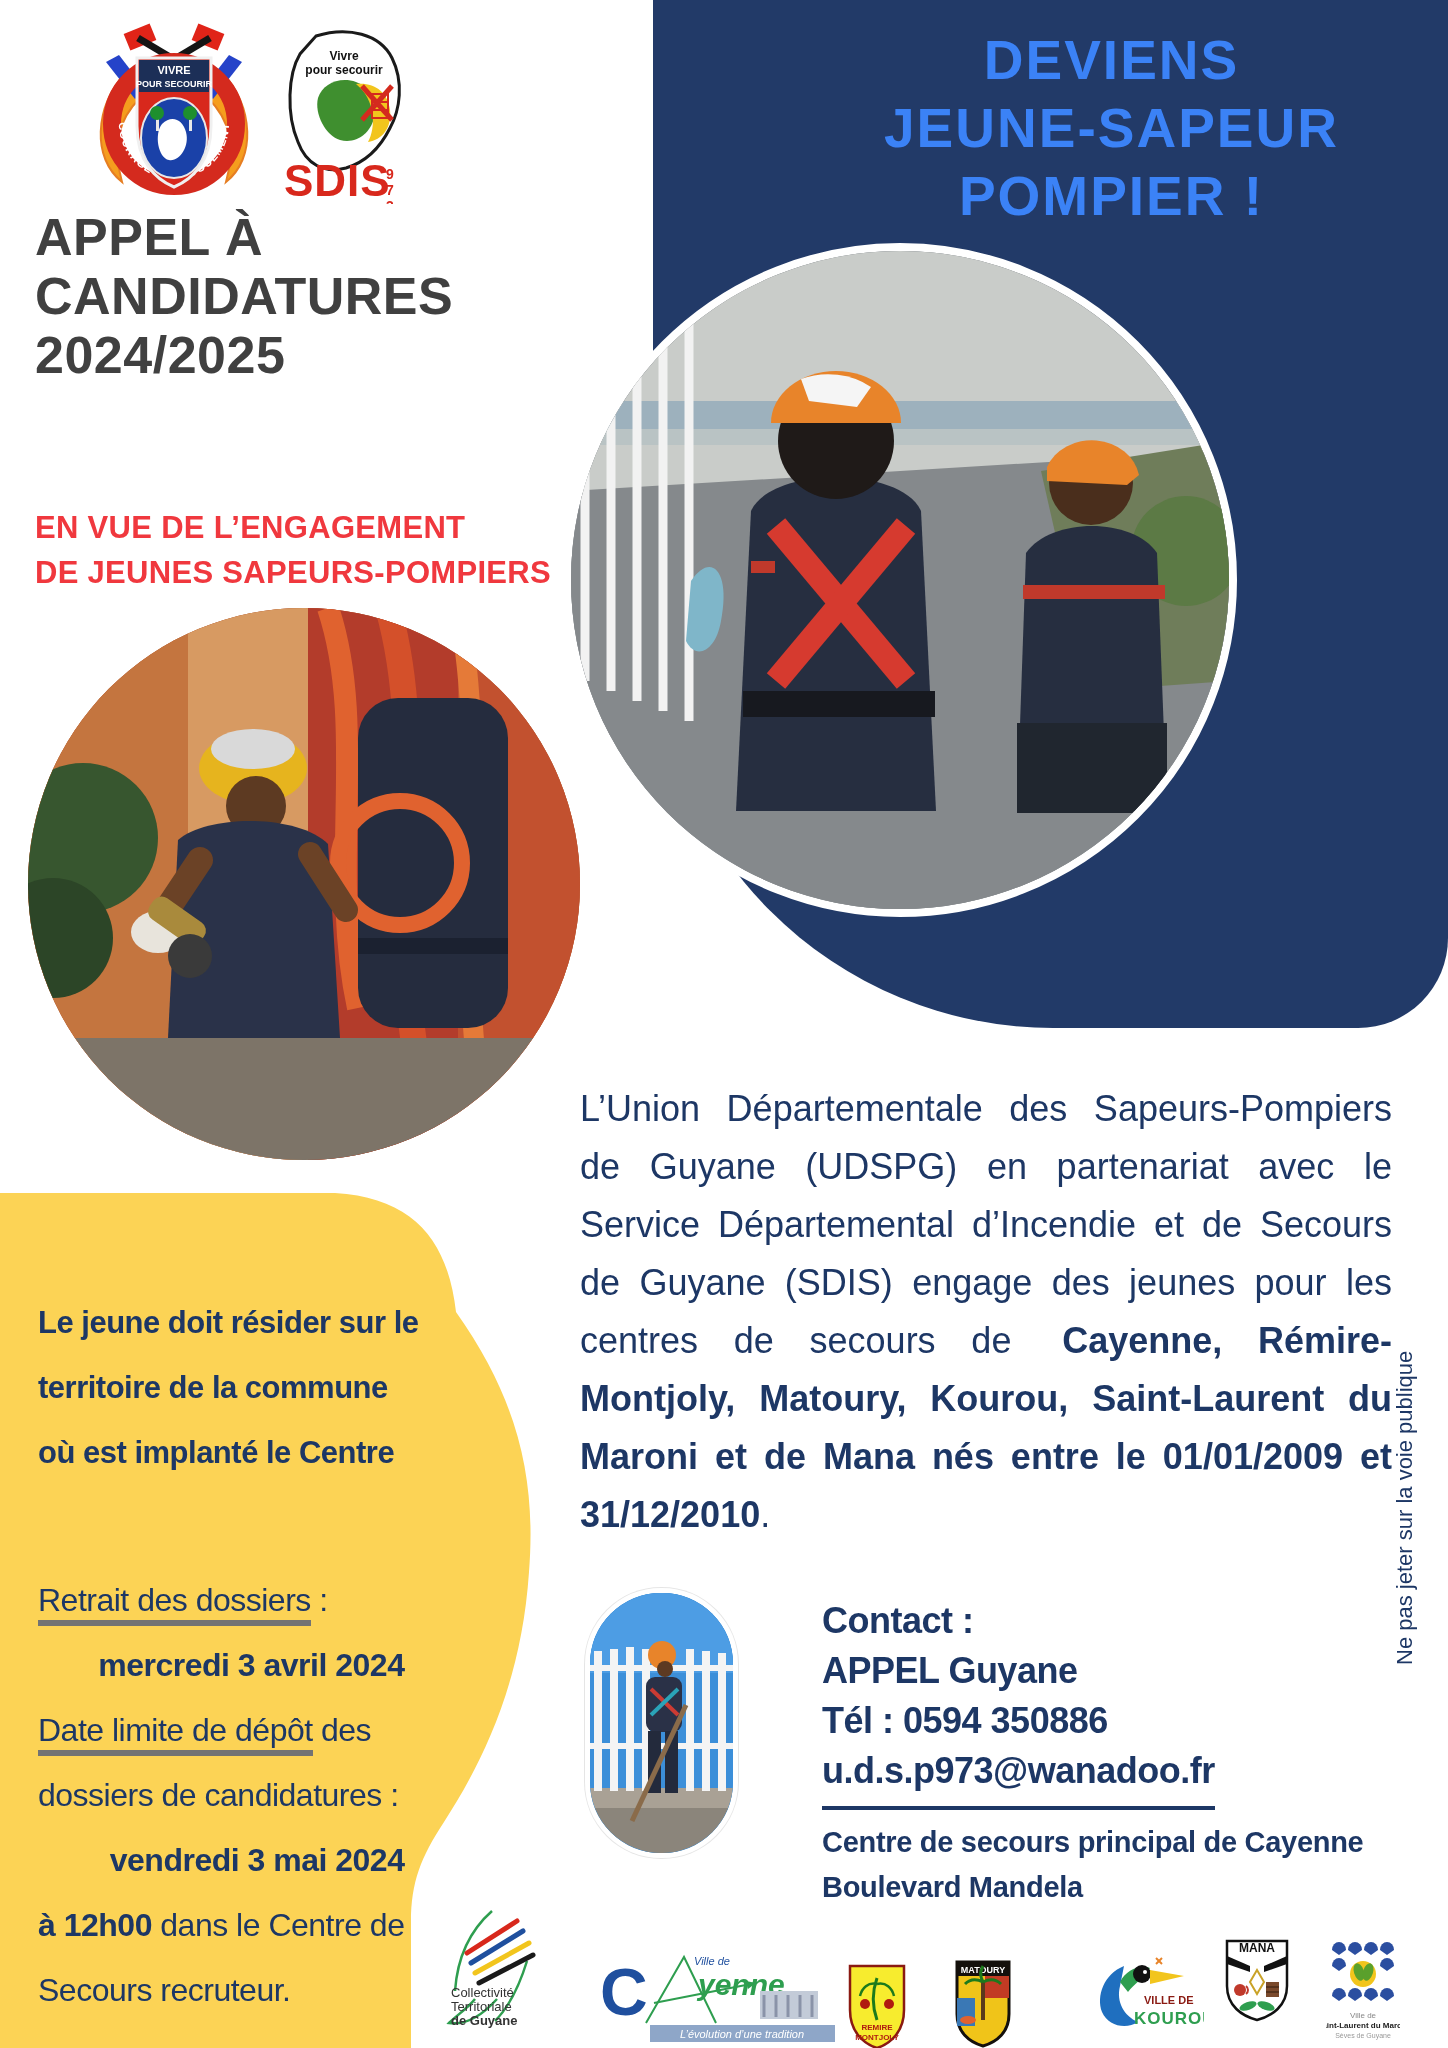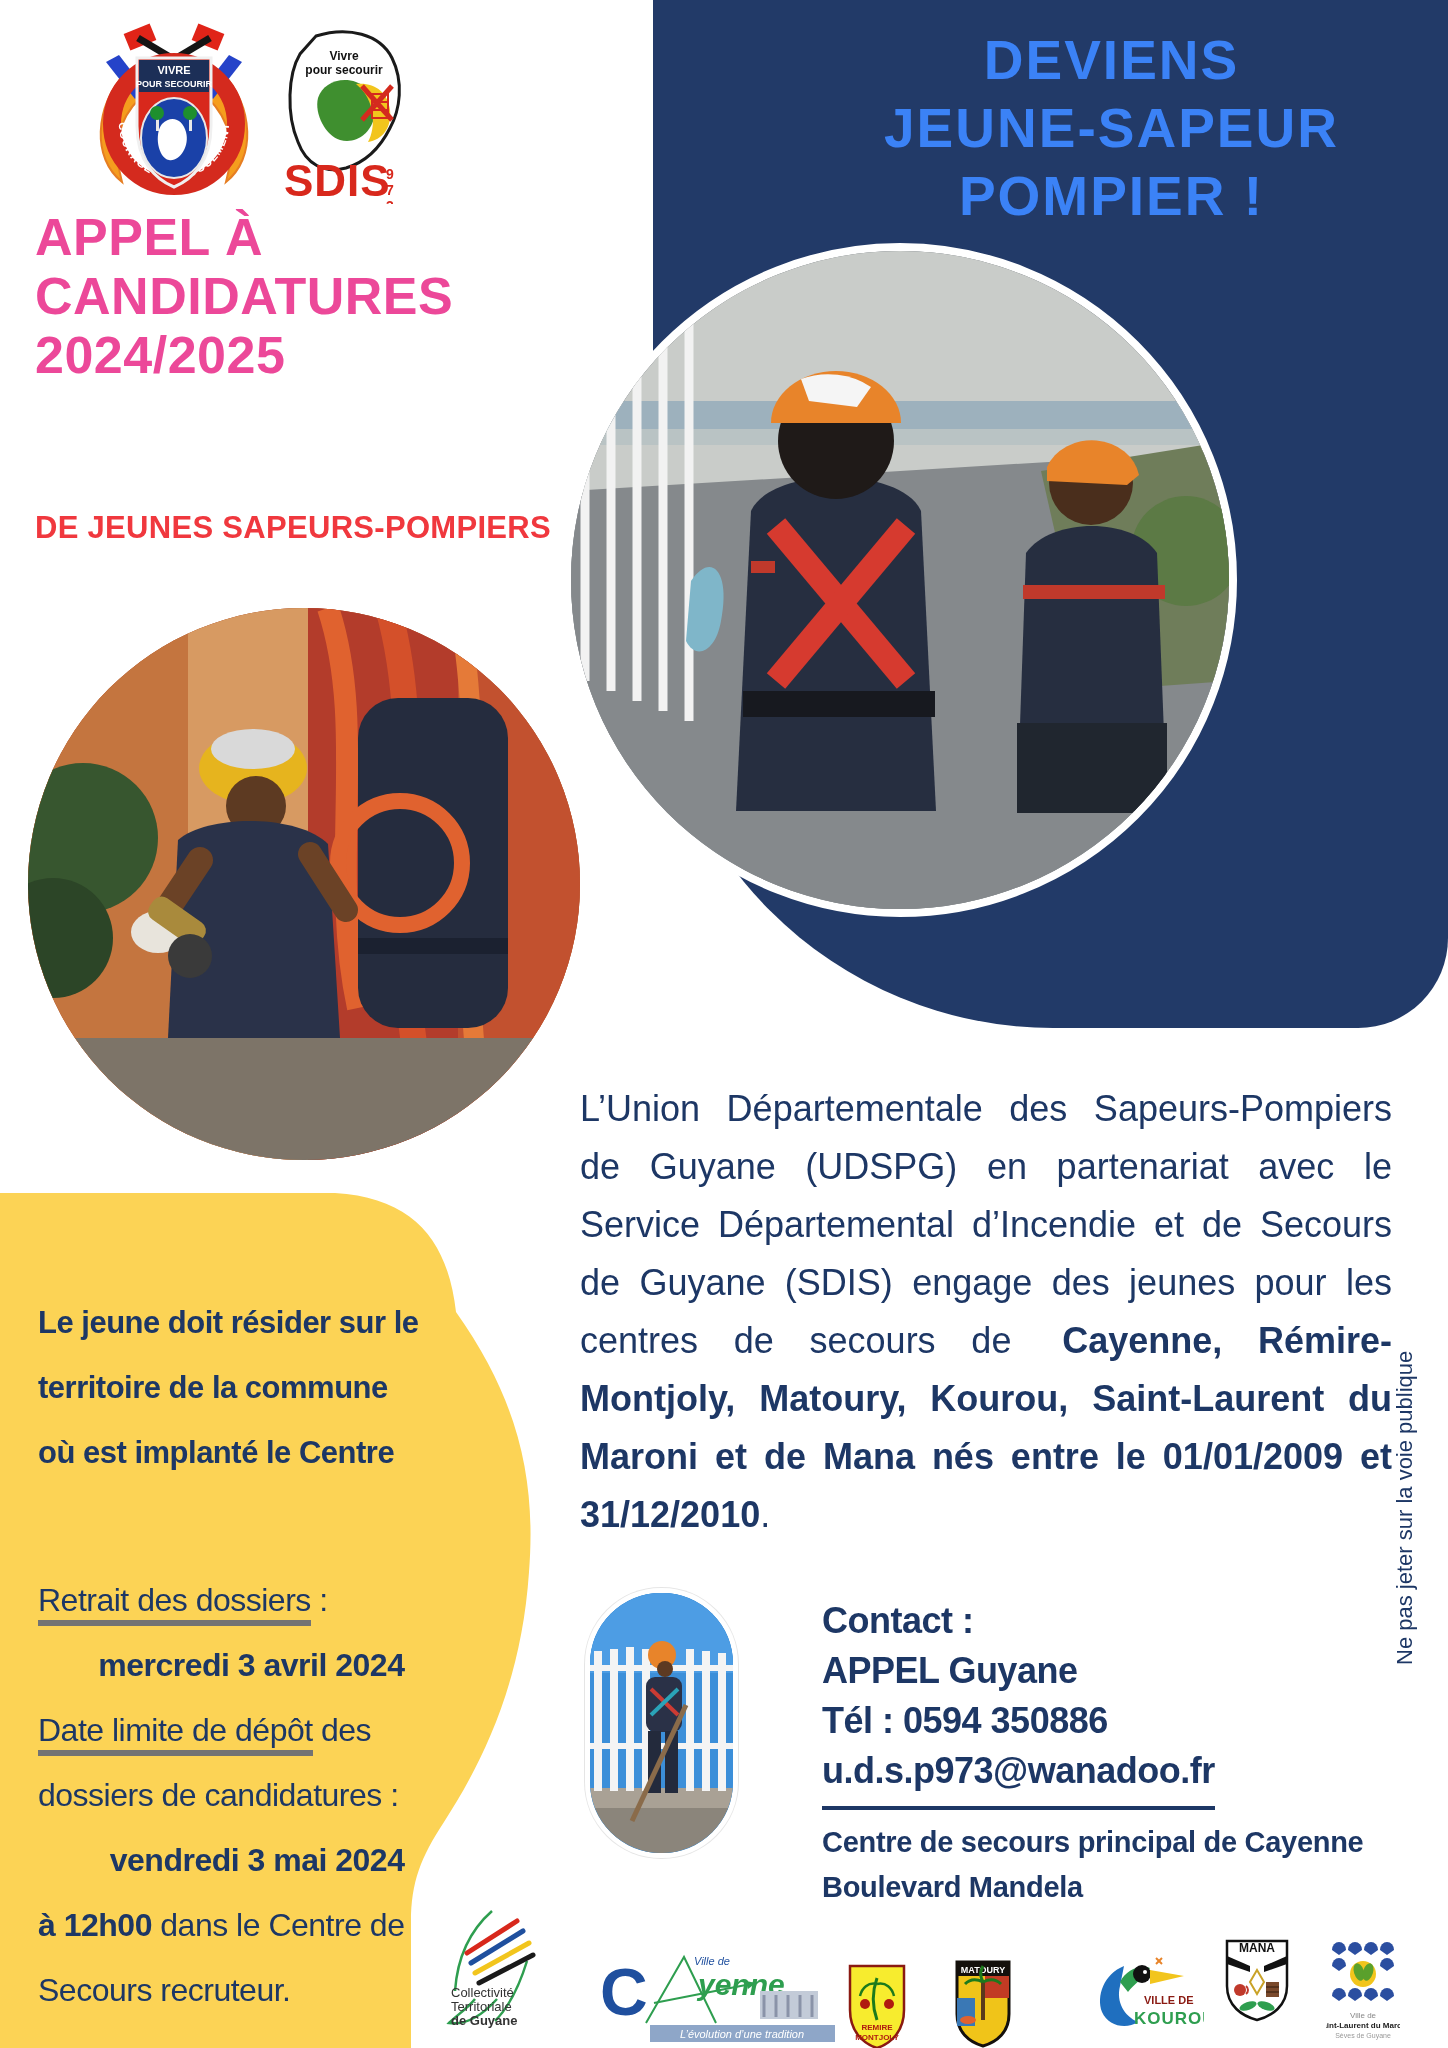--- a/index.html
+++ b/index.html
@@ -19,21 +19,21 @@
   .deviens{
     left:653px; top:26px; width:917px; text-align:center;
     color:#3b82f6; font-size:55px; line-height:68px; font-weight:800; letter-spacing:2px;
   }
   .photo-right{
     left:563px; top:243px; width:674px; height:674px; border-radius:50%;
     border:8px solid #ffffff; overflow:hidden; background:#8d9296;
   }
 
   
-  .appel{ left:35px; top:208px; font-size:52px; line-height:59px; font-weight:800; color:#ec4899; letter-spacing:0.5px;}
+  .appel{ left:35px; top:208px; font-size:52px; line-height:59px; font-weight:800; color:#404040; letter-spacing:0.5px;}
   .subtitle{ left:35px; top:505px; font-size:31px; line-height:45px; font-weight:800; color:#f0383e; letter-spacing:0.3px;}
   .photo-left{
     left:28px; top:608px; width:552px; height:552px; border-radius:50%;
     overflow:hidden; background:#b8623a;
   }
 
   
   .paragraph{
     left:580px; top:1080px; width:812px; font-size:36px; line-height:58px;
     color:#1d3765; text-align:justify;
@@ -153,20 +153,21 @@
       <rect x="180" y="310" width="24" height="12" fill="#c0392b"></rect>
     </svg>
   </div>
 
   <div class="abs appel">
     <div>APPEL À</div>
     <div>CANDIDATURES</div>
     <div>2024/2025</div>
   </div>
   <div class="abs subtitle">
+    <div>EN VUE DE L’ENGAGEMENT</div>
     <div>DE JEUNES SAPEURS-POMPIERS</div>
   </div>
 
   <div class="abs photo-left">
     <svg width="552" height="552" viewBox="0 0 552 552">
       <rect width="552" height="552" fill="#b8623a"></rect>
       <rect width="160" height="552" fill="#c4753f"></rect>
       <rect x="160" width="120" height="552" fill="#d79a62"></rect>
       <rect x="280" width="150" height="552" fill="#b33c2b"></rect>
       <rect x="430" width="122" height="552" fill="#c2512f"></rect>

